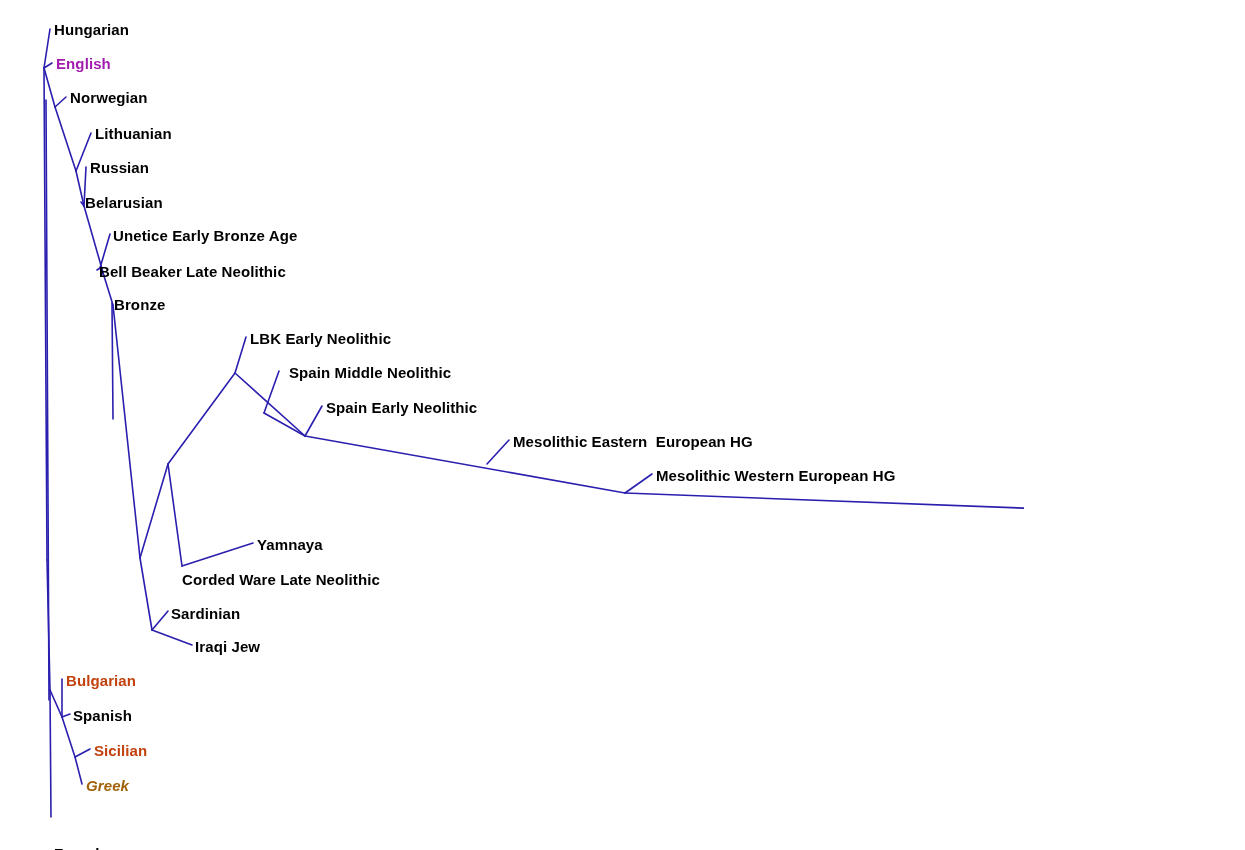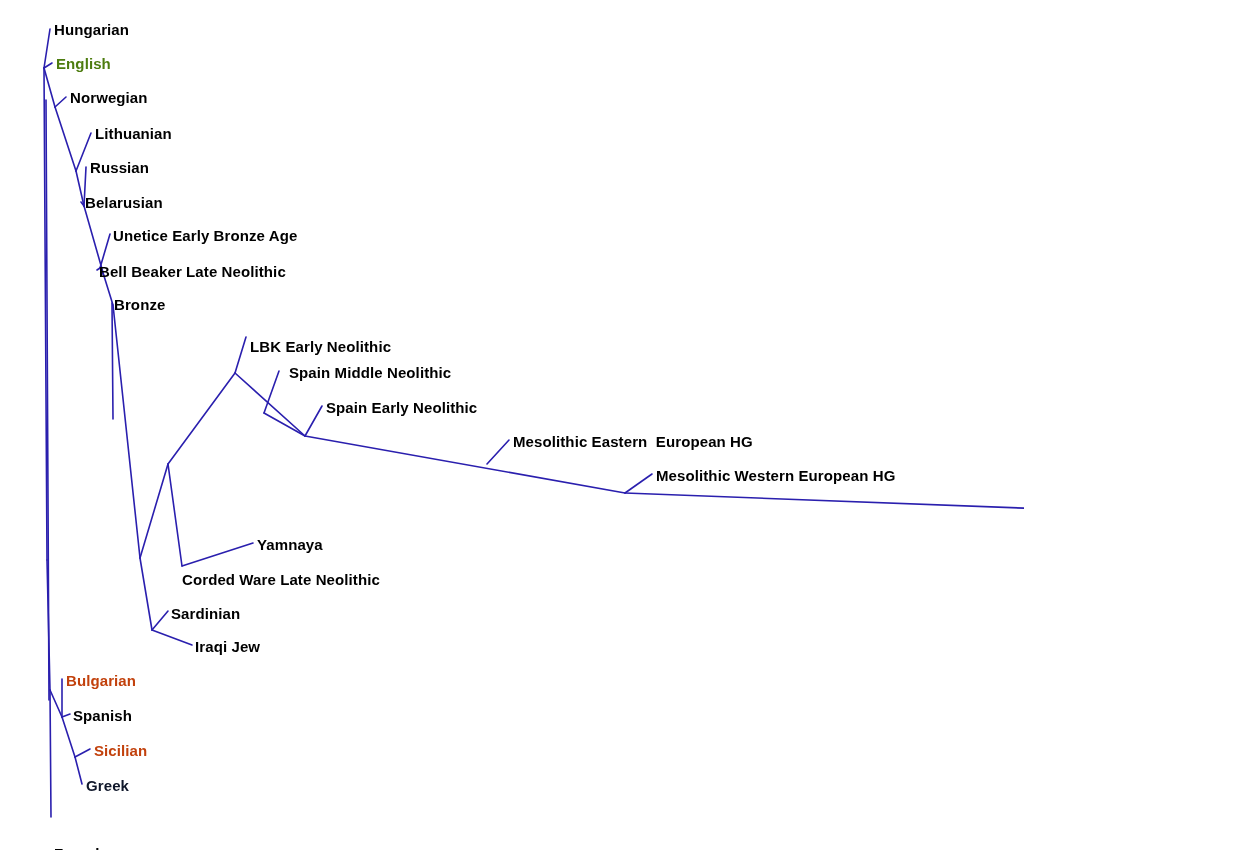--- a/index.html
+++ b/index.html
@@ -79,37 +79,37 @@
         <line x1="62" y1="679" x2="62" y2="717" stroke="#2a1fae" stroke-width="1.6" stroke-linecap="round"></line>
         <line x1="70" y1="714" x2="62" y2="717" stroke="#2a1fae" stroke-width="1.6" stroke-linecap="round"></line>
         <line x1="62" y1="717" x2="75" y2="757" stroke="#2a1fae" stroke-width="1.6" stroke-linecap="round"></line>
         <line x1="90" y1="749" x2="75" y2="757" stroke="#2a1fae" stroke-width="1.6" stroke-linecap="round"></line>
         <line x1="82" y1="784" x2="75" y2="757" stroke="#2a1fae" stroke-width="1.6" stroke-linecap="round"></line>
         <line x1="46" y1="100" x2="49" y2="700" stroke="#2a1fae" stroke-width="1.6" stroke-linecap="round"></line>
       </g>
   </svg>
   <div id="labels-layer">
       <div class="tip-label" style="left: 54px; top: 22px; color: rgb(0, 0, 0);">Hungarian</div>
-      <div class="tip-label" style="left: 56px; top: 56px; color: #4d7c0f;">English</div>
+      <div class="tip-label" style="left: 56px; top: 56px; color: #a21caf;">English</div>
       <div class="tip-label" style="left: 70px; top: 90px; color: rgb(0, 0, 0);">Norwegian</div>
       <div class="tip-label" style="left: 95px; top: 126px; color: rgb(0, 0, 0);">Lithuanian</div>
       <div class="tip-label" style="left: 90px; top: 160px; color: rgb(0, 0, 0);">Russian</div>
       <div class="tip-label" style="left: 85px; top: 195px; color: rgb(0, 0, 0);">Belarusian</div>
       <div class="tip-label" style="left: 113px; top: 228px; color: rgb(0, 0, 0);">Unetice Early Bronze Age</div>
       <div class="tip-label" style="left: 99px; top: 264px; color: rgb(0, 0, 0);">Bell Beaker Late Neolithic</div>
       <div class="tip-label" style="left: 114px; top: 297px; color: rgb(0, 0, 0);">Bronze</div>
-      <div class="tip-label" style="left: 250px; top: 331px; color: rgb(0, 0, 0); margin-top: 8px;">LBK Early Neolithic</div>
+      <div class="tip-label" style="left: 250px; top: 331px; color: rgb(0, 0, 0);">LBK Early Neolithic</div>
       <div class="tip-label" style="left: 283px; top: 365px; color: rgb(0, 0, 0); margin-left: 6px;">Spain Middle Neolithic</div>
       <div class="tip-label" style="left: 326px; top: 400px; color: rgb(0, 0, 0);">Spain Early Neolithic</div>
       <div class="tip-label" style="left: 513px; top: 434px; color: rgb(0, 0, 0);">Mesolithic Eastern  European HG</div>
       <div class="tip-label" style="left: 656px; top: 468px; color: rgb(0, 0, 0);">Mesolithic Western European HG</div>
       <div class="tip-label" style="left: 1129px; top: 505px; color: rgb(0, 0, 0);">Han</div>
       <div class="tip-label" style="left: 257px; top: 537px; color: rgb(0, 0, 0);">Yamnaya</div>
       <div class="tip-label" style="left: 182px; top: 572px; color: rgb(0, 0, 0);">Corded Ware Late Neolithic</div>
       <div class="tip-label" style="left: 171px; top: 606px; color: rgb(0, 0, 0);">Sardinian</div>
       <div class="tip-label" style="left: 195px; top: 639px; color: rgb(0, 0, 0);">Iraqi Jew</div>
       <div class="tip-label" style="left: 66px; top: 673px; color: #c2410c;">Bulgarian</div>
       <div class="tip-label" style="left: 73px; top: 708px; color: rgb(0, 0, 0);">Spanish</div>
       <div class="tip-label" style="left: 94px; top: 743px; color: #c2410c;">Sicilian</div>
-      <div class="tip-label" style="left: 86px; top: 778px; color: #0f172a;">Greek</div>
+      <div class="tip-label" style="left: 86px; top: 778px; color: #a16207; font-style: italic;">Greek</div>
       <div class="tip-label" style="left: 54px; top: 846px; color: rgb(0, 0, 0);">French</div>
     </div>
 </div>
 
 </body></html>

